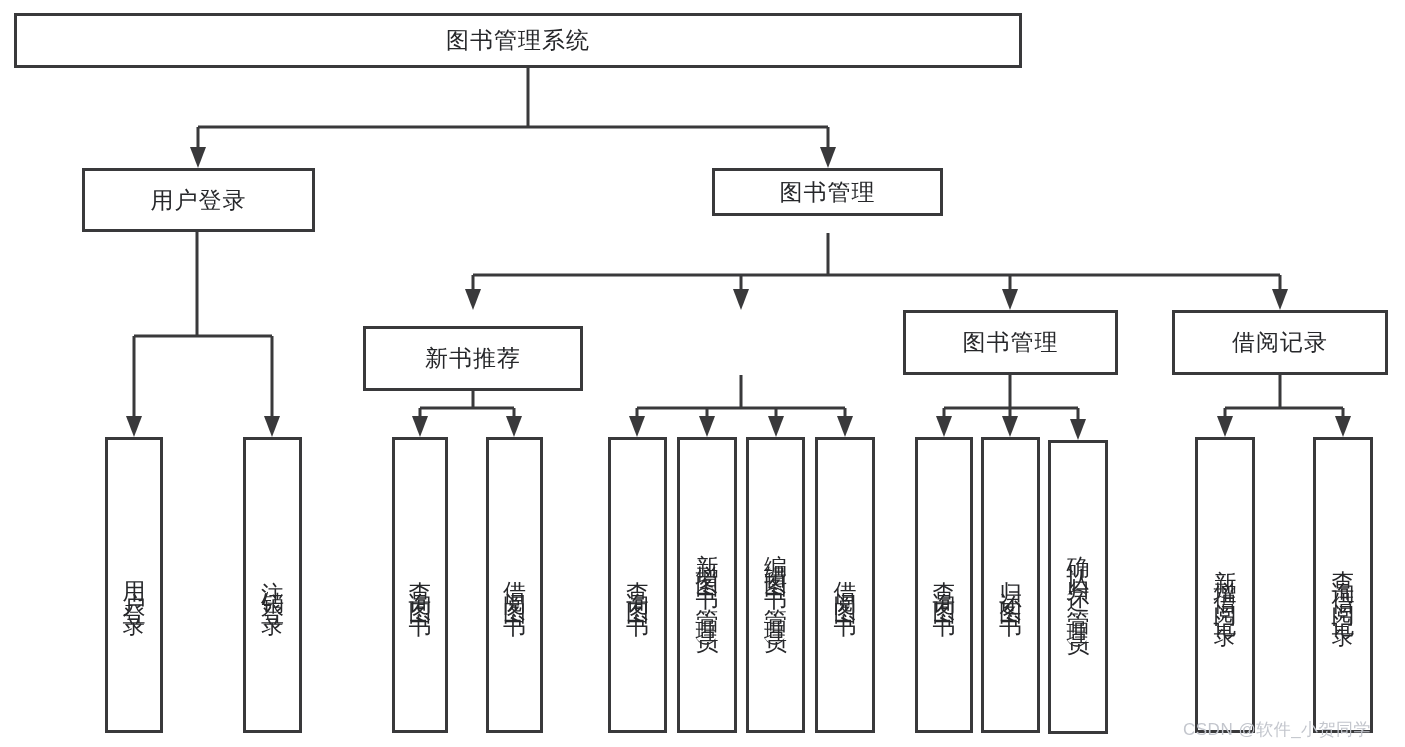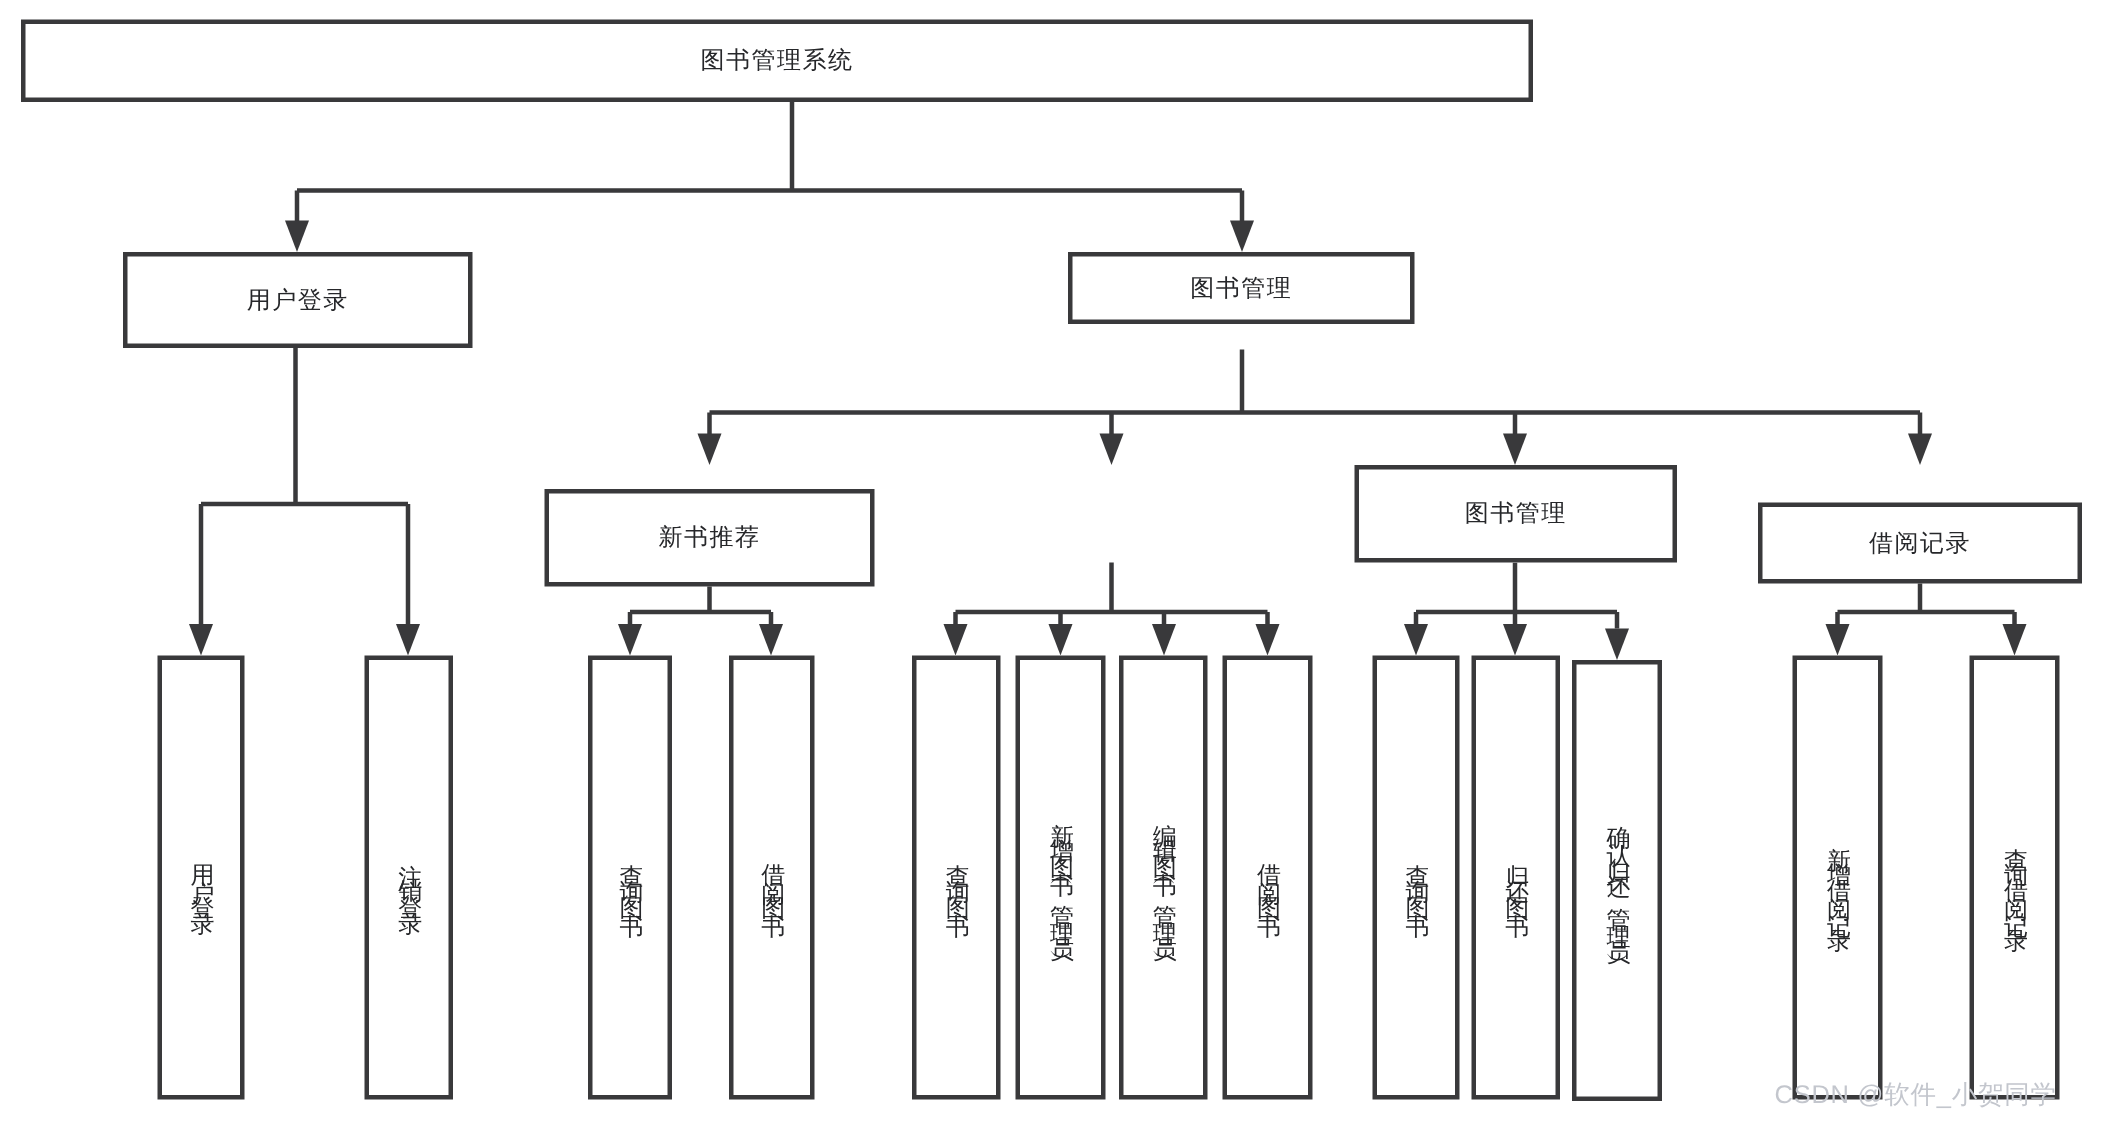--- a/index.html
+++ b/index.html
@@ -19,21 +19,21 @@
   }
   .node {
     position: absolute;
     box-sizing: border-box;
     border: 3px solid #39393b;
     background: #ffffff;
     display: flex;
     align-items: center;
     justify-content: center;
     color: #26272a;
-    font-size: 16px;
+    font-size: 23px;
   }
   .hbox { letter-spacing: 1px; }
   .vbox {
     writing-mode: vertical-rl;
     text-orientation: mixed;
     letter-spacing: 11px;
     line-height: 1;
   }
   .vbox span { display: block; }
   #watermark {
@@ -98,21 +98,21 @@
   <div class="node hbox" style="left:712px; top:168px; width:231px; height:48px;">
     <span>图书管理</span>
   </div>
 
   <div class="node hbox" style="left:363px; top:310px; width:220px; height:65px;margin-top:16px;">
     <span>新书推荐</span>
   </div>
   <div class="node hbox" style="left:903px; top:310px; width:215px; height:65px;">
     <span>图书管理</span>
   </div>
-  <div class="node hbox" style="left:1172px; top:310px; width:216px; height:54px;margin-top:25px;">
+  <div class="node hbox" style="left:1172px; top:310px; width:216px; height:65px;">
     <span>借阅记录</span>
   </div>
 
   <div class="node vbox" style="left:105px; top:437px; width:58px; height:296px;">
     <span>用户登录</span>
   </div>
   <div class="node vbox" style="left:243px; top:437px; width:59px; height:296px;">
     <span>注销登录</span>
   </div>
 

